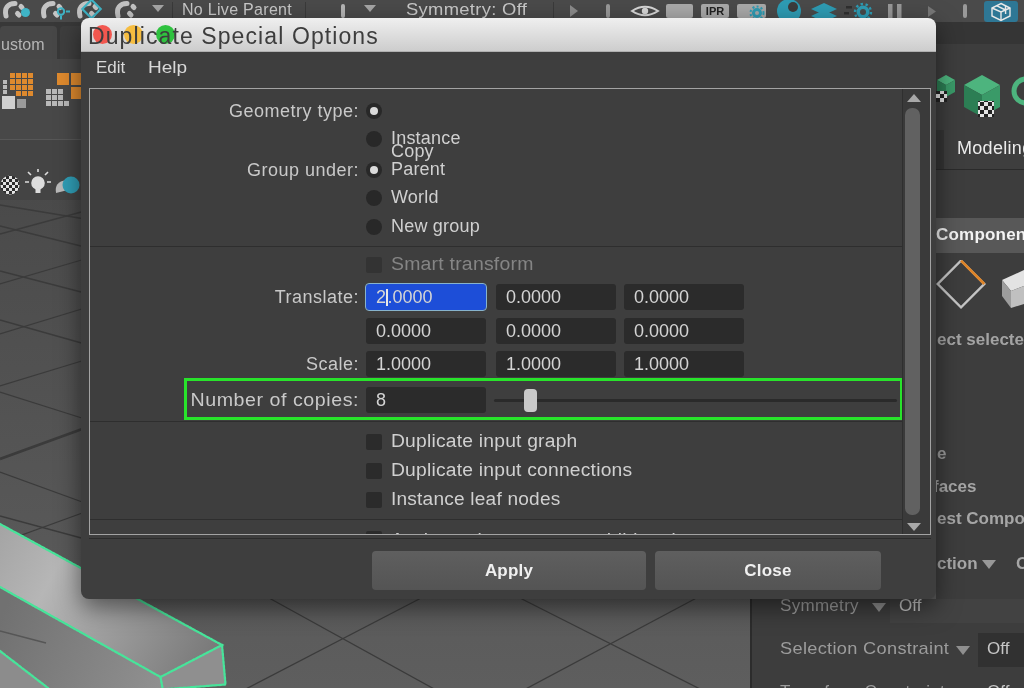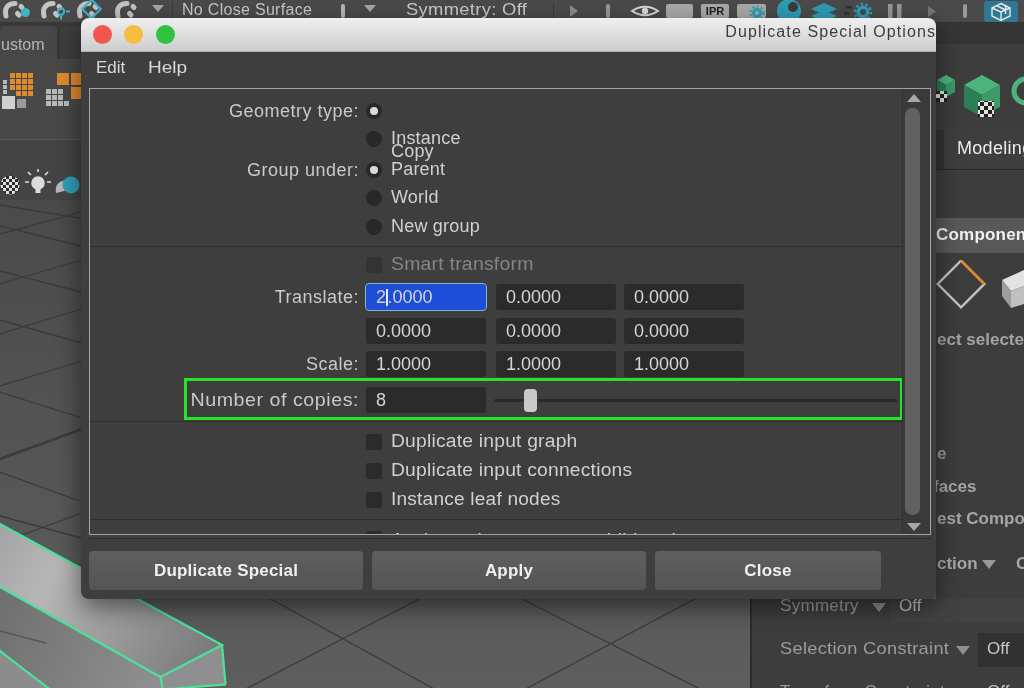--- a/index.html
+++ b/index.html
@@ -112,21 +112,21 @@
       <rect x="897" y="4" width="4.5" height="15" fill="#989898"></rect>
     <polygon points="928,6 936,11.5 928,17" fill="#777"></polygon>
     <rect x="963" y="4" width="4" height="14" rx="2" fill="#999"></rect>
 
     <rect x="984" y="1" width="34" height="21" rx="3" fill="#2e7795"></rect>
     <g stroke="#e8e8e8" stroke-width="1.4" fill="none">
       <polygon points="1001,3.5 1010,8 1010,16 1001,20.5 992,16 992,8"></polygon>
       <path d="M992,8 L1001,12 L1010,8 M1001,12 L1001,20.5 M996.5,5.7 L1005.5,10 M1005.5,5.7 L1005.6,14"></path>
     </g>
   </svg>
-  <div class="abs txt" style="left:182px;top:1px;font-size:16px;color:#c9c9c9;letter-spacing:.3px;">No Close Surface</div>
+  <div class="abs txt" style="left:182px;top:1px;font-size:16px;color:#c9c9c9;letter-spacing:.3px;">No Live Parent</div>
   <div class="abs txt" style="left:406px;top:0px;font-size:17px;color:#c9c9c9;letter-spacing:.3px;transform:scaleX(1.08);transform-origin:0 0;">Symmetry: Off</div>
 </div>
 
 <div class="abs" id="leftcol" style="left:0;top:22px;width:86px;height:178px;background:#444;">
   <div class="abs" style="left:0;top:0;width:86px;height:37px;background:#383838;"></div>
   <div class="abs" style="left:0;top:4px;width:57px;height:33px;background:#474747;border-radius:4px 4px 0 0;"></div>
   <div class="abs txt" style="left:1px;top:14px;font-size:16px;color:#b5b5b5;">ustom</div>
   <div class="abs" style="left:60px;top:4px;width:26px;height:33px;background:#3e3e3e;border-radius:4px 0 0 0;"></div>
   <div class="abs" style="left:0;top:37px;width:86px;height:80px;background:#484848;border-bottom:1px solid #575757;"></div>
   <svg class="abs" style="left:0;top:37px;" width="86" height="163">
@@ -261,21 +261,21 @@
   <div class="abs txt" style="left:28px;top:83px;font-size:17px;color:#9c9c9c;letter-spacing:.3px;">Transform Constraint</div>
   <div class="abs txt" style="left:235px;top:83px;font-size:17px;color:#c6c6c6;">Off</div>
 </div>
 
 <div class="abs" id="dialog" style="left:81px;top:18px;width:855px;height:581px;background:#3e3e3e;border-radius:8px;box-shadow:0 8px 24px rgba(0,0,0,.5);">
 
   <div class="abs" style="left:0;top:0;width:855px;height:33px;border-radius:8px 8px 0 0;background:linear-gradient(#efefef,#cdcdcd);border-bottom:1px solid #b0b0b0;">
     <div class="abs" style="left:11.5px;top:7px;width:19px;height:19px;border-radius:50%;background:#f2574f;"></div>
     <div class="abs" style="left:43px;top:7px;width:19px;height:19px;border-radius:50%;background:#f6bd40;"></div>
     <div class="abs" style="left:74.5px;top:7px;width:19px;height:19px;border-radius:50%;background:#2fc23f;"></div>
-    <div class="abs txt" style="left:0;top:5px;width:855px;text-align:right;font-size:16px;letter-spacing:1.1px;color:#3d3d3d;text-indent:7px;">Duplicate Special Options</div>
+    <div class="abs txt" style="left:0;top:5px;width:855px;text-align:left;font-size:23px;letter-spacing:1.1px;color:#3d3d3d;text-indent:7px;">Duplicate Special Options</div>
   </div>
 
   <div class="abs txt" style="left:15px;top:40px;font-size:17px;color:#d8d8d8;">Edit</div>
   <div class="abs txt" style="left:67px;top:40px;font-size:17px;color:#d8d8d8;transform:scaleX(1.12);transform-origin:0 0;">Help</div>
 
   <div class="abs" id="content" style="left:8px;top:70px;width:840px;height:445px;border:1px solid #a3a3a3;background:#3e3e3e;overflow:hidden;">
     <div class="lbl" style="top:22px;">Geometry type:</div>
     <div class="radio sel" style="left:276px;top:14px;"></div>
       <div class="rtxt" style="left:301px;top:11px;margin-top:41px;">Copy</div>
     <div class="radio" style="left:276px;top:42px;"></div>
@@ -321,23 +321,20 @@
     <svg class="abs" style="left:813px;top:2px;" width="22" height="14">
         <polygon points="4,11 18,11 11,3" fill="#a8a8a8"></polygon>
       </svg>
     <div class="abs" style="left:815px;top:19px;width:15px;height:407px;background:#616161;border-radius:7px;"></div>
     <svg class="abs" style="left:813px;top:431px;" width="22" height="14">
         <polygon points="4,3 18,3 11,11" fill="#a8a8a8"></polygon>
       </svg>
   </div>
   <div class="abs" style="left:8px;top:519.5px;width:842px;height:1px;background:#2c2c2c;"></div>
 
-  <div class="abs btn" style="left:8px;top:533px;width:274px;height:39px;">
-      <span>Duplicate Special</span>
-    </div>
   <div class="abs btn" style="left:291px;top:533px;width:274px;height:39px;">
       <span>Apply</span>
     </div>
   <div class="abs btn" style="left:574px;top:533px;width:226px;height:39px;">
       <span>Close</span>
     </div>
 </div>
 <style>
   .btn{background:linear-gradient(#5f5f5f,#545454);border-radius:4px;display:flex;align-items:center;justify-content:center;}
   .btn span{font-size:17px;font-weight:bold;color:#f0f0f0;letter-spacing:.2px;}

